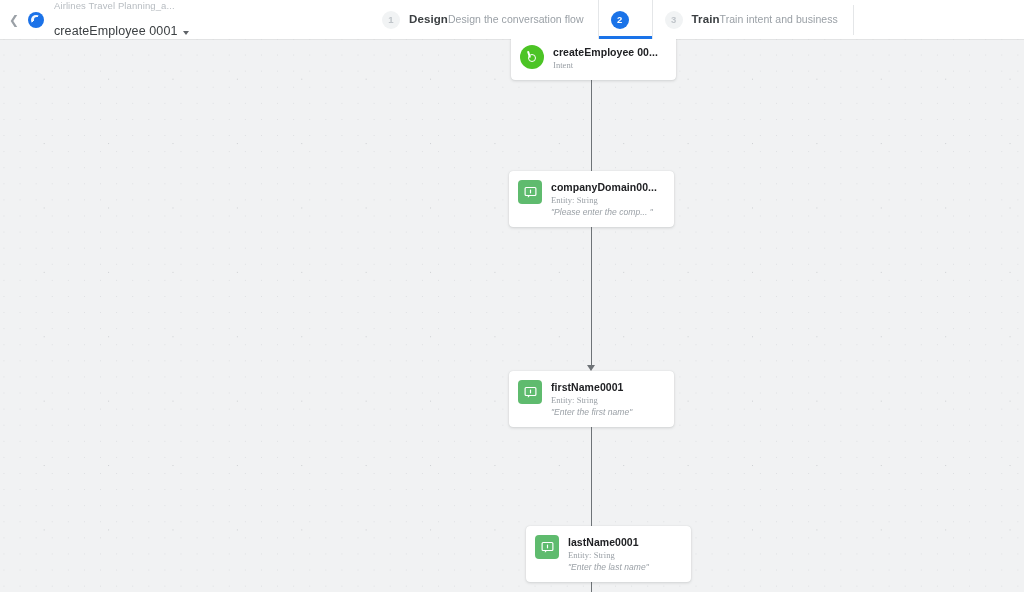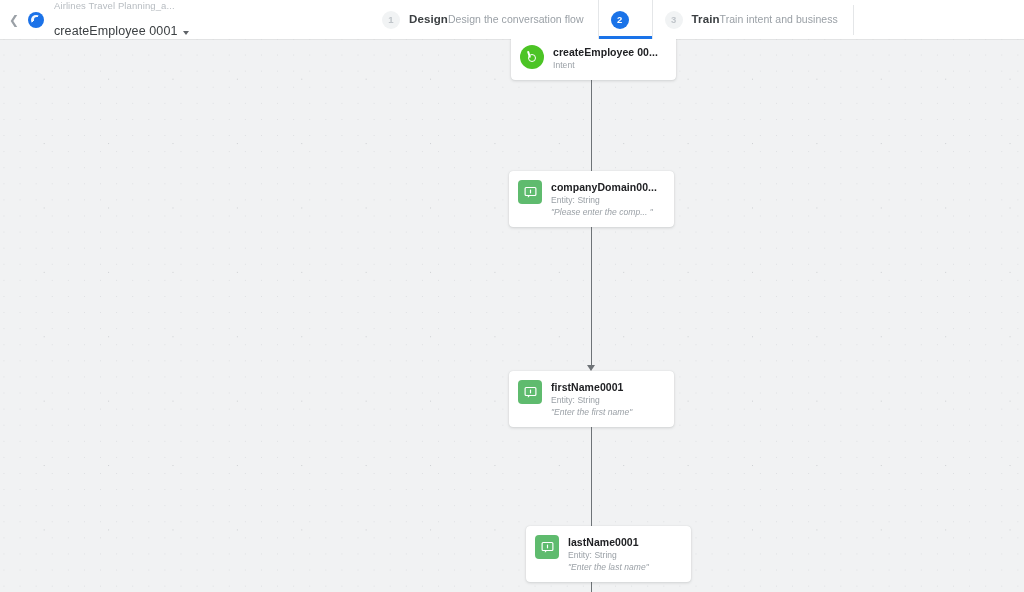--- a/index.html
+++ b/index.html
@@ -134,21 +134,21 @@
     width:24px;height:24px;border-radius:4px;background:#5fbb6e;
     display:flex;align-items:center;justify-content:center;
   }
   .node-body{flex:1 1 auto;min-width:0;padding-top:1px;}
   .node-title{
     font-size:10.5px;font-weight:bold;color:#202124;line-height:13px;
     white-space:nowrap;overflow:hidden;text-overflow:clip;letter-spacing:.05px;
   }
   .node-sub{
     font-size:8.5px;color:#9aa0a6;line-height:12px;letter-spacing:.05px;
-    white-space:nowrap;overflow:hidden;
+    white-space:nowrap;overflow:hidden;font-family:Liberation Serif, serif;
   }
   .node-prompt{
     font-size:8.5px;color:#9aa0a6;line-height:12px;font-style:italic;
     letter-spacing:.05px;white-space:nowrap;overflow:hidden;
   }
 
   
   .conn{
     position:absolute;width:1px;background:#6e7377;
   }

